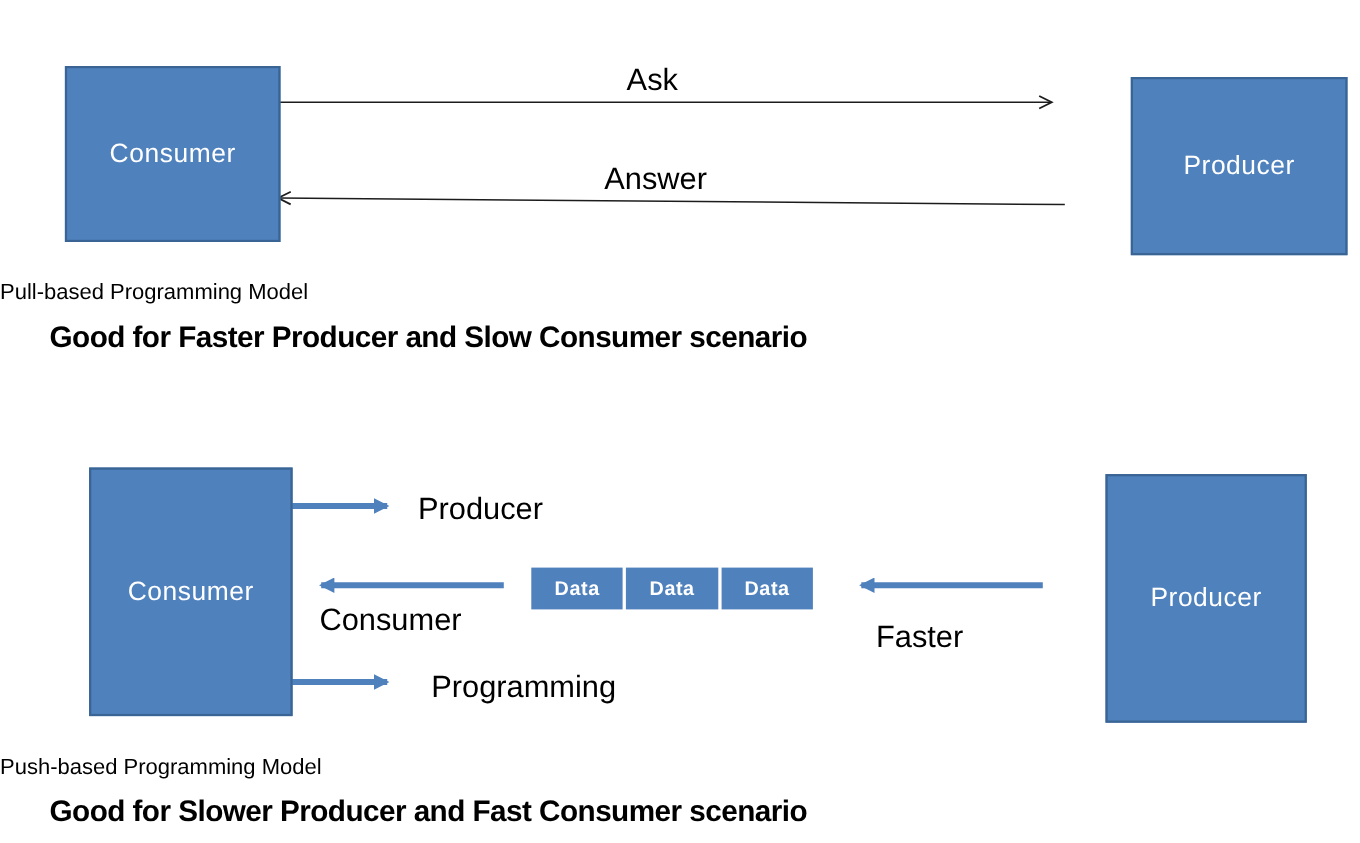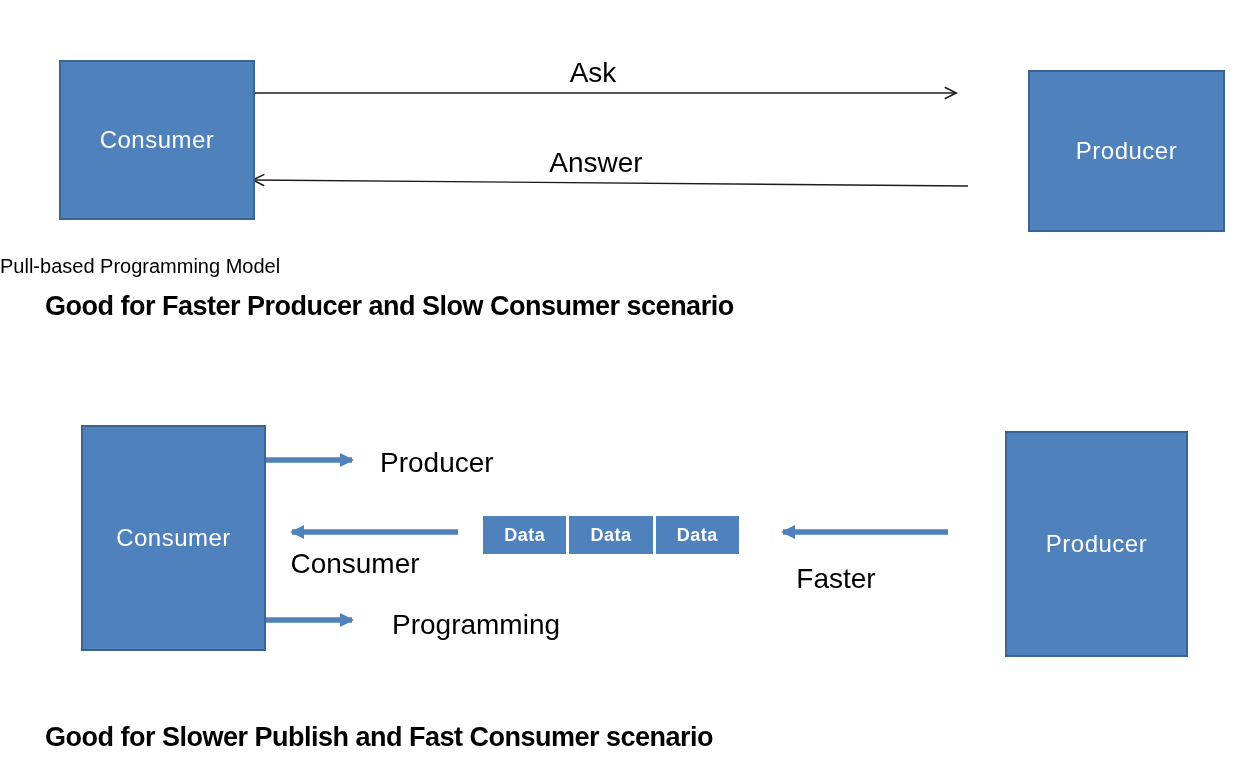--- a/index.html
+++ b/index.html
@@ -137,16 +137,17 @@
   </div>
 
   <div class="lbl" style="left:380px; top:447px;">Producer</div>
 
   <div class="lbl centered" style="left:355px; top:548px;">Consumer</div>
 
   <div class="lbl centered" style="left:836px; top:563px;">Faster</div>
 
   <div class="lbl" style="left:392px; top:609px;">Programming</div>
 
+  <div class="caption" style="top:687px;">Push-based Programming Model</div>
 
-  <div class="caption bold" style="top:722px;">Good for Slower Publish and Fast Consumer scenario</div>
+  <div class="caption bold" style="top:722px;">Good for Slower Producer and Fast Consumer scenario</div>
 
 </div>
 
 </body></html>

